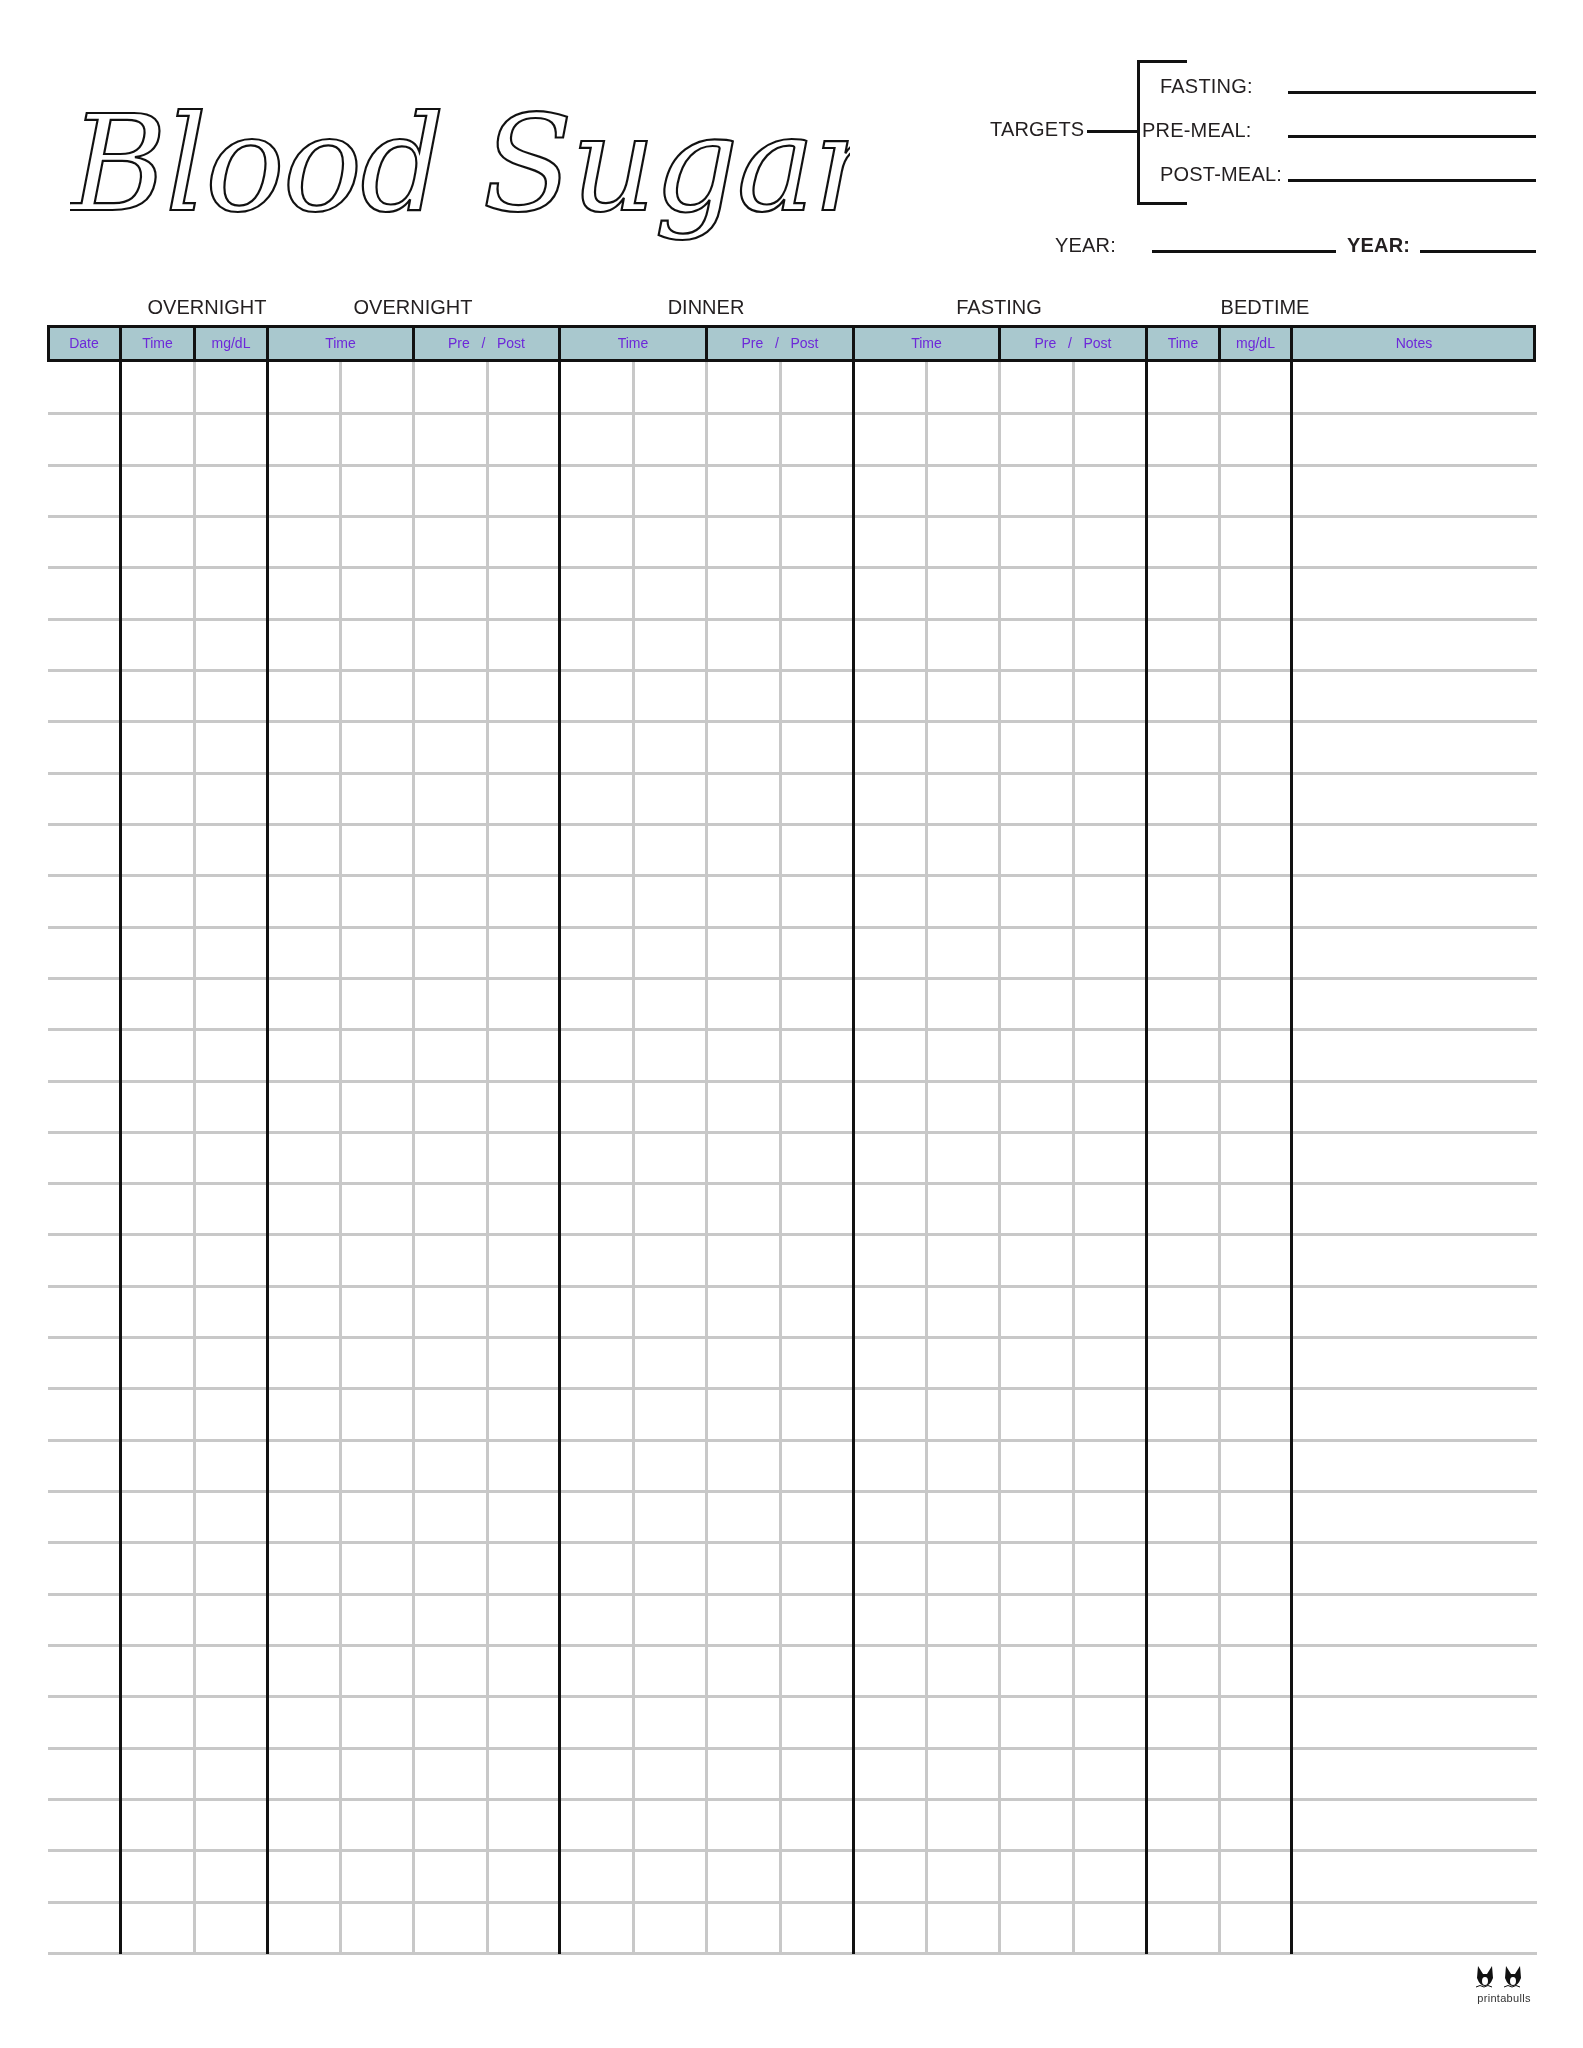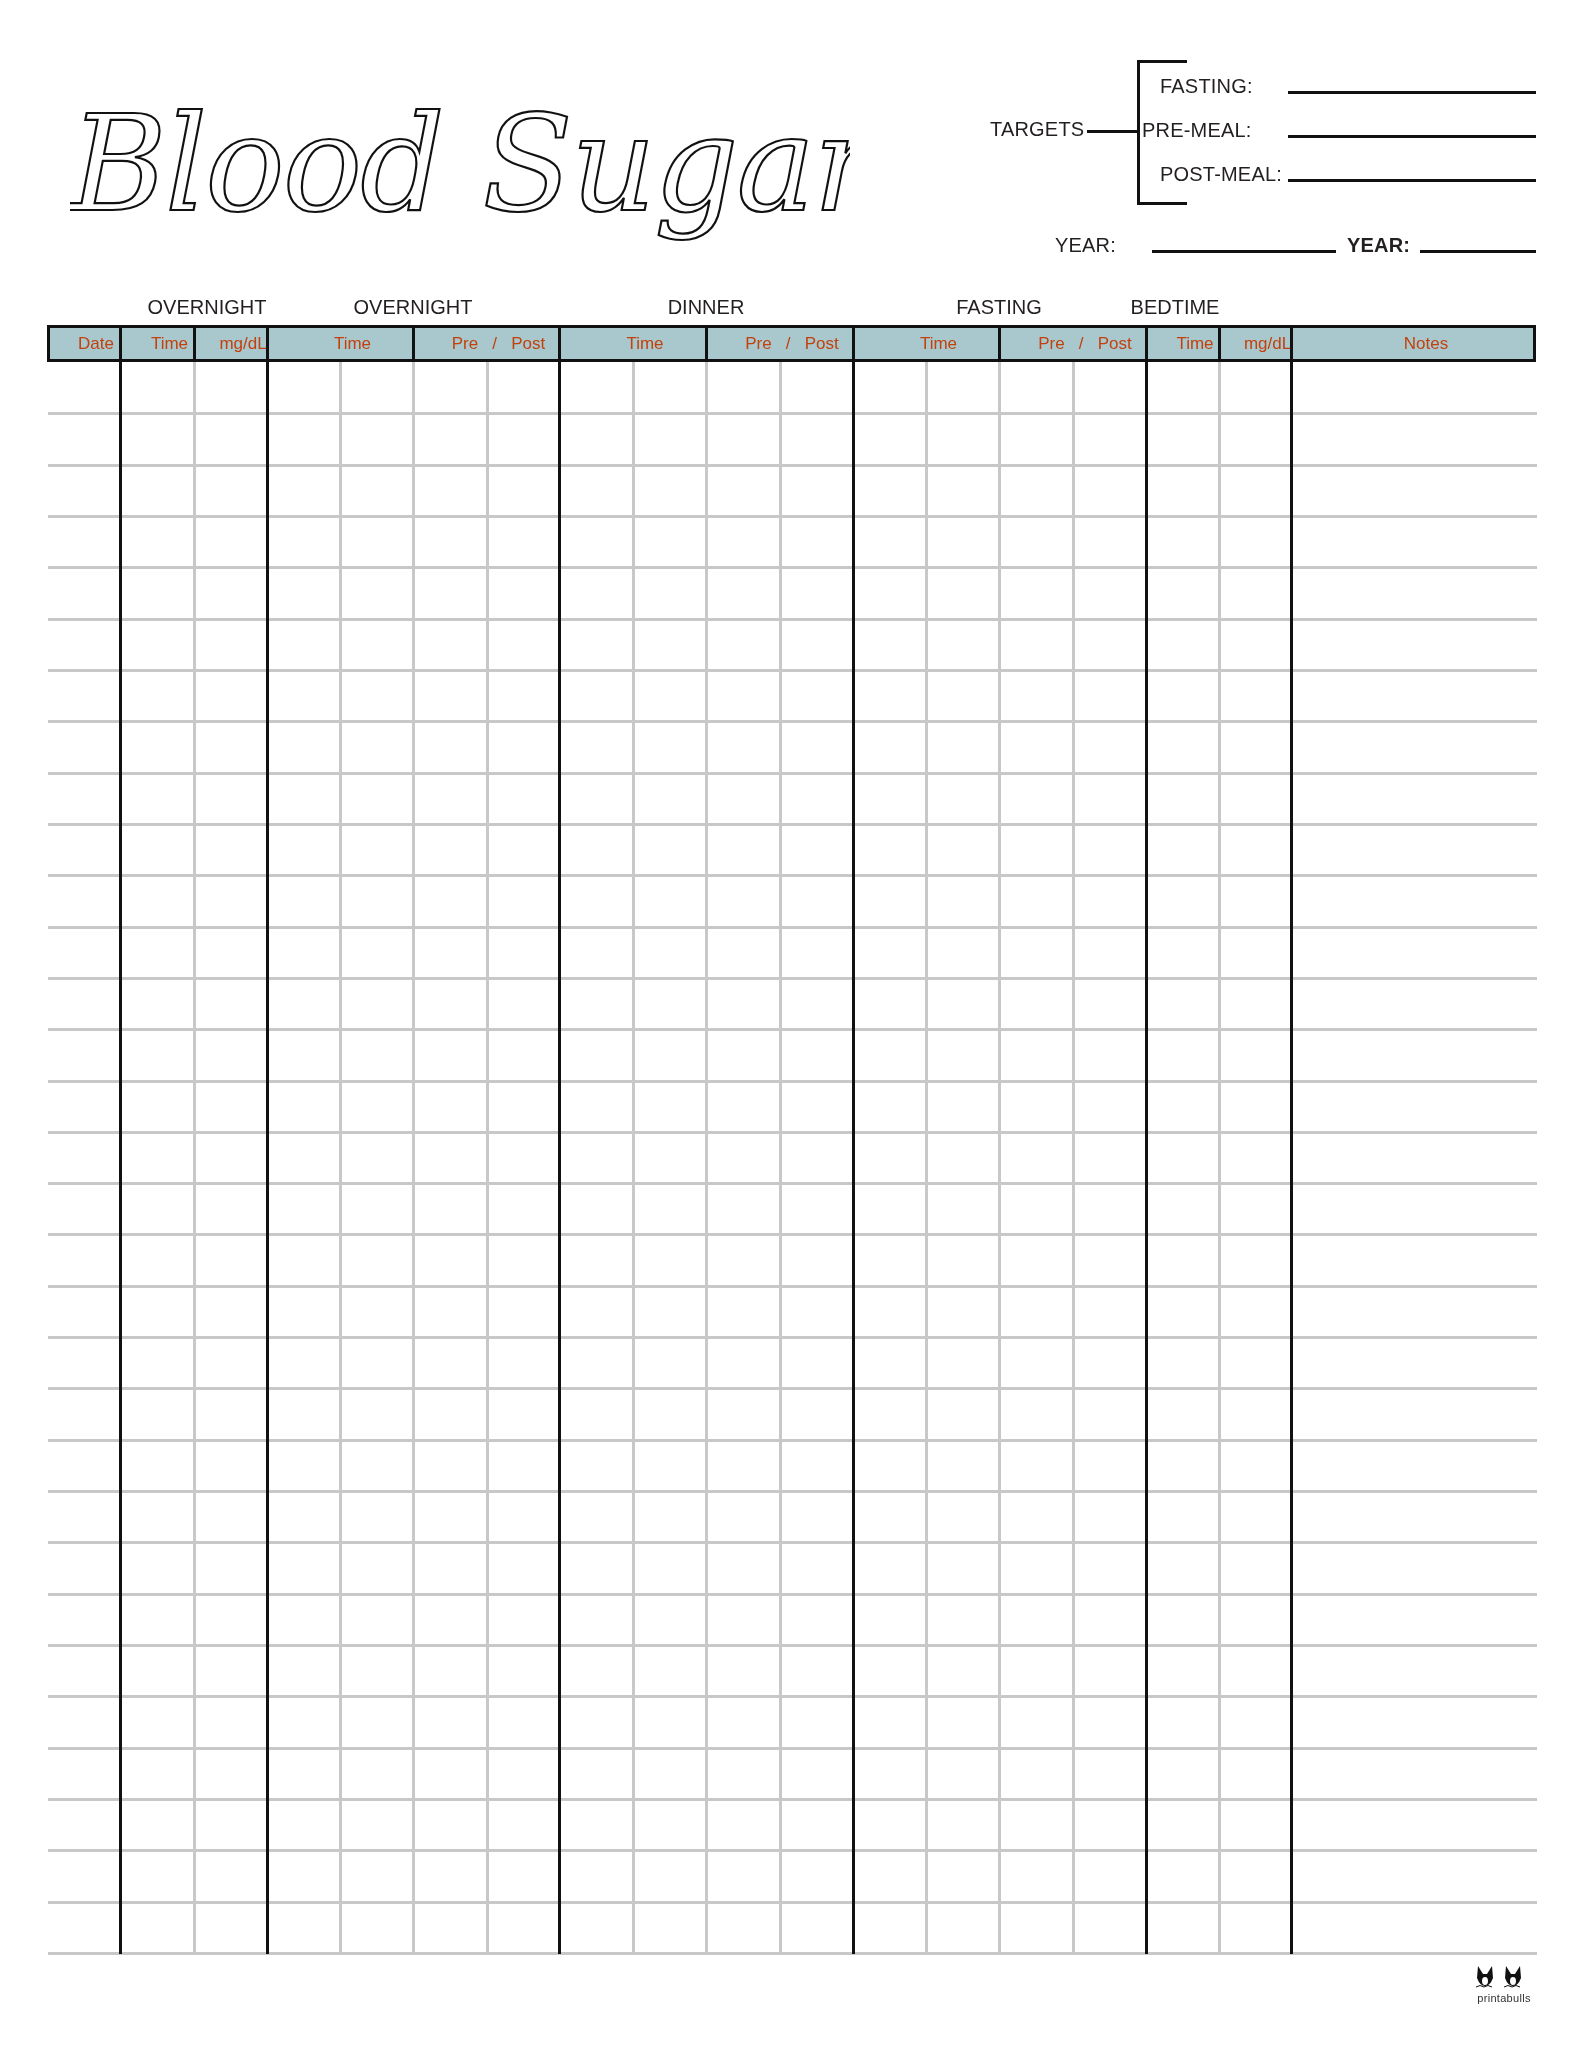--- a/index.html
+++ b/index.html
@@ -17,22 +17,22 @@
   .lbl { font-size:20px; letter-spacing:0.2px; color:#231f20; white-space:nowrap; }
   .rule { position:absolute; height:3px; background:#111; }
   .bracket-v { position:absolute; width:3px; background:#111; }
 
   
   .section { position:absolute; top:296px; font-size:20px; transform:translateX(-50%); white-space:nowrap; }
 
   
   #header-band { left:47px; top:325px; width:1489px; height:37px; background:#a9c8ce;
                  border:3px solid #111; box-sizing:border-box; }
-  .hcell { position:absolute; top:325px; height:37px; line-height:37px; font-size:17px;
-           text-align:center; color:#c2410c;padding-left:12px; }
+  .hcell { position:absolute; top:325px; height:37px; line-height:37px; font-size:14px;
+           text-align:center; color:#6d28d9; }
   .hsep { position:absolute; top:325px; height:37px; width:3px; background:#111; }
 
   
   .vthick { position:absolute; top:362px; height:1592px; width:3px; background:#111; }
   .vgrey  { position:absolute; top:362px; height:1592px; width:3px; background:#c8c8c8; }
   .hline  { position:absolute; left:48px; width:1489px; height:3px; background:#c8c8c8; }
 
   
   #logo { left:1468px; top:1962px; width:72px; height:50px; text-align:center; }
   #logo .brand { font-size:11px; color:#333; letter-spacing:0.3px; display:block; margin-top:-2px; }
@@ -63,21 +63,21 @@
 
 <div class="abs lbl" style="left:1055px; top:234px;">YEAR:</div>
 <div class="rule" style="left:1152px; top:250px; width:184px;"></div>
 <div class="abs lbl" style="left:1347px; top:234px;font-weight:bold;">YEAR:</div>
 <div class="rule" style="left:1420px; top:250px; width:116px;"></div>
 
 <div class="section" style="left:194px;margin-left:13px;">OVERNIGHT</div>
 <div class="section" style="left:413px;">OVERNIGHT</div>
 <div class="section" style="left:706px;">DINNER</div>
 <div class="section" style="left:999px;">FASTING</div>
-<div class="section" style="left:1175px;">BEDTIME</div>
+<div class="section" style="left:1265px;">BEDTIME</div>
 
 <div id="header-band" class="abs"></div>
 <div class="hcell" style="left:48px;  width:72px;">Date</div>
 <div class="hcell" style="left:121px; width:73px;">Time</div>
 <div class="hcell" style="left:195px; width:72px;">mg/dL</div>
 <div class="hcell" style="left:268px; width:145px;">Time</div>
 <div class="hcell" style="left:414px; width:145px; white-space:pre;">Pre   /   Post</div>
 <div class="hcell" style="left:560px; width:146px;">Time</div>
 <div class="hcell" style="left:707px; width:146px; white-space:pre;">Pre   /   Post</div>
 <div class="hcell" style="left:854px; width:145px;">Time</div>

